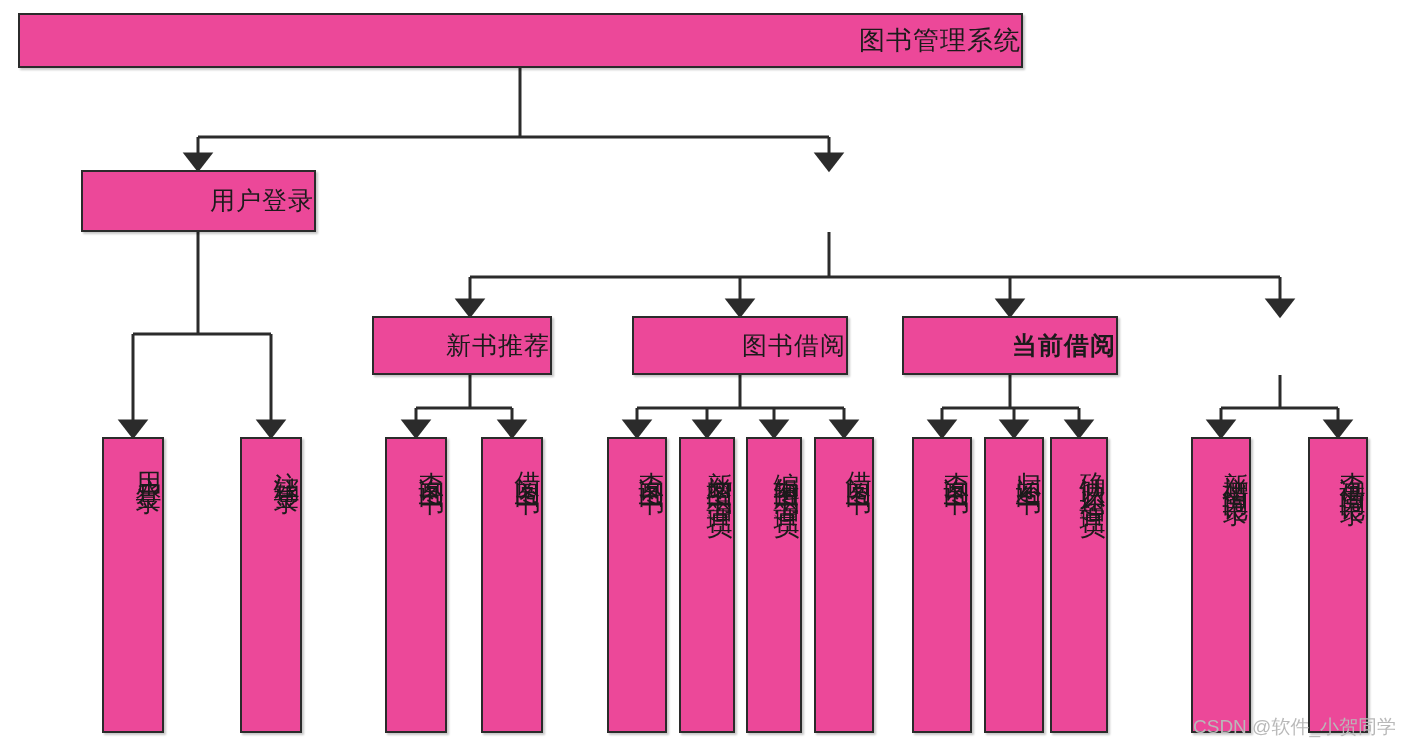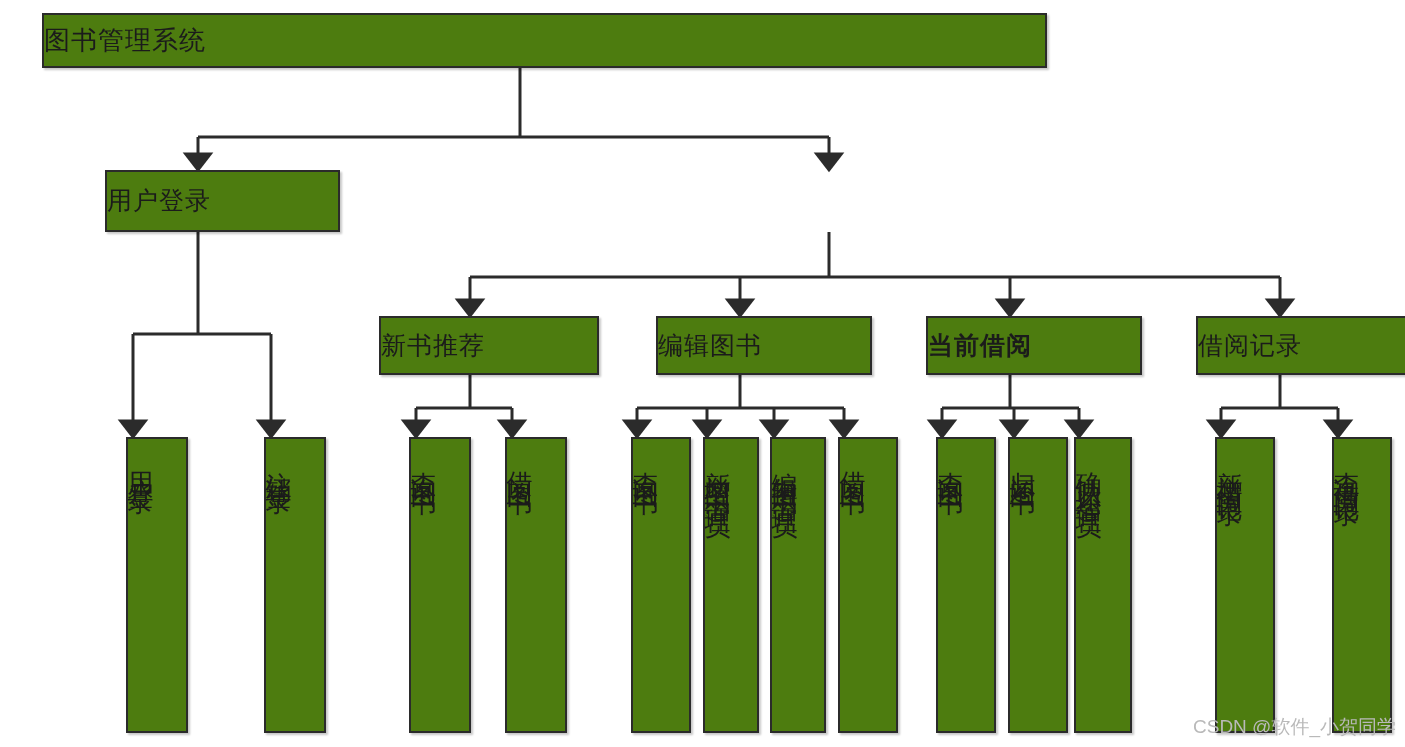--- a/index.html
+++ b/index.html
@@ -9,29 +9,28 @@
     background:#ffffff;
     font-family:"Liberation Sans","DejaVu Sans",sans-serif;
     overflow:hidden;
   }
   #diagram{position:relative;width:1405px;height:747px;}
   #wires{position:absolute;left:0;top:0;width:1405px;height:747px;}
 
   .node{
     position:absolute;
     box-sizing:border-box;
-    background:#4d7c0f;
+    background:#ec4899;
     border:2px solid #2b2b2b;
     box-shadow:2px 2px 2px rgba(0,0,0,0.22);
     display:flex;
     align-items:center;
-    justify-content:flex-start;
+    justify-content:flex-end;
     color:#1b1b1b;
     z-index:2;
-    margin-left:24px;
   }
   .node .label{
     color:#1b1b1b;
     line-height:1.18;
     text-align:center;
     white-space:nowrap;
     user-select:none;
   }
 
   
@@ -114,31 +113,28 @@
   </svg>
 
   <div class="node h-node root" style="left: 18px; top: 13px; width: 1005px; height: 55px;">
     <span class="label">图书管理系统</span>
   </div>
 
   <div class="node h-node" style="left: 81px; top: 170px; width: 235px; height: 62px;">
     <span class="label">用户登录</span>
   </div>
 
-  <div class="node h-node" style="left: 355px; top: 316px; width: 220px; height: 59px;">
+  <div class="node h-node" style="left: 372px; top: 316px; width: 180px; height: 59px;">
     <span class="label">新书推荐</span>
   </div>
   <div class="node h-node" style="left: 632px; top: 316px; width: 216px; height: 59px;">
-    <span class="label">编辑图书</span>
+    <span class="label">图书借阅</span>
   </div>
   <div class="node h-node" style="left: 902px; top: 316px; width: 216px; height: 59px; font-weight: bold;">
     <span class="label">当前借阅</span>
-  </div>
-  <div class="node h-node" style="left: 1172px; top: 316px; width: 216px; height: 59px;">
-    <span class="label">借阅记录</span>
   </div>
 
   <div class="node v-node" style="left: 102px; top: 437px; width: 62px; height: 296px;">
     <span class="label">用户登录</span>
   </div>
   <div class="node v-node" style="left: 240px; top: 437px; width: 62px; height: 296px;">
     <span class="label">注销登录</span>
   </div>
   <div class="node v-node" style="left: 385px; top: 437px; width: 62px; height: 296px;">
     <span class="label">查询图书</span>

